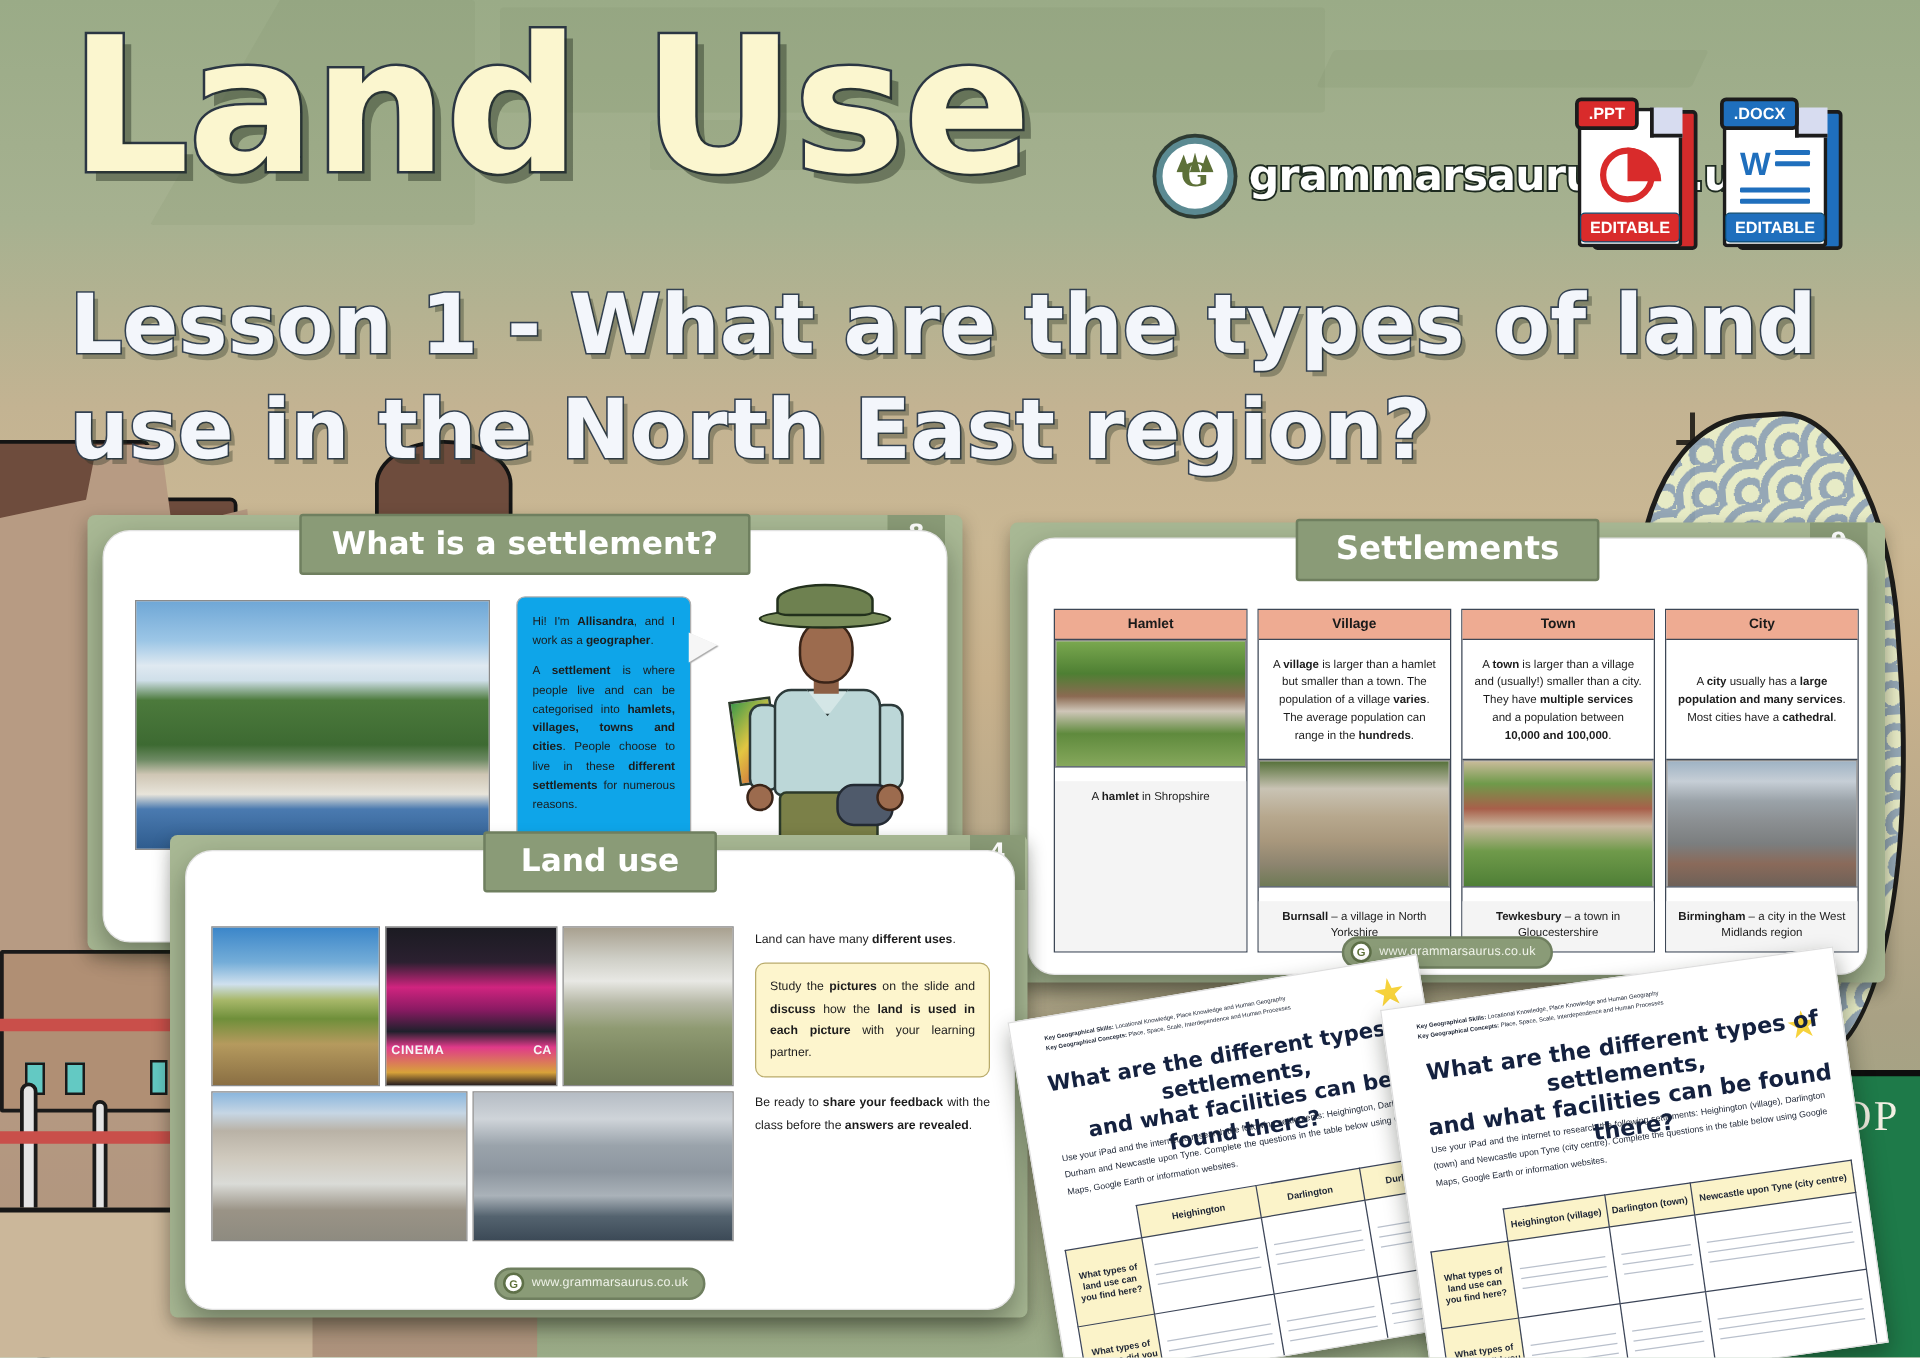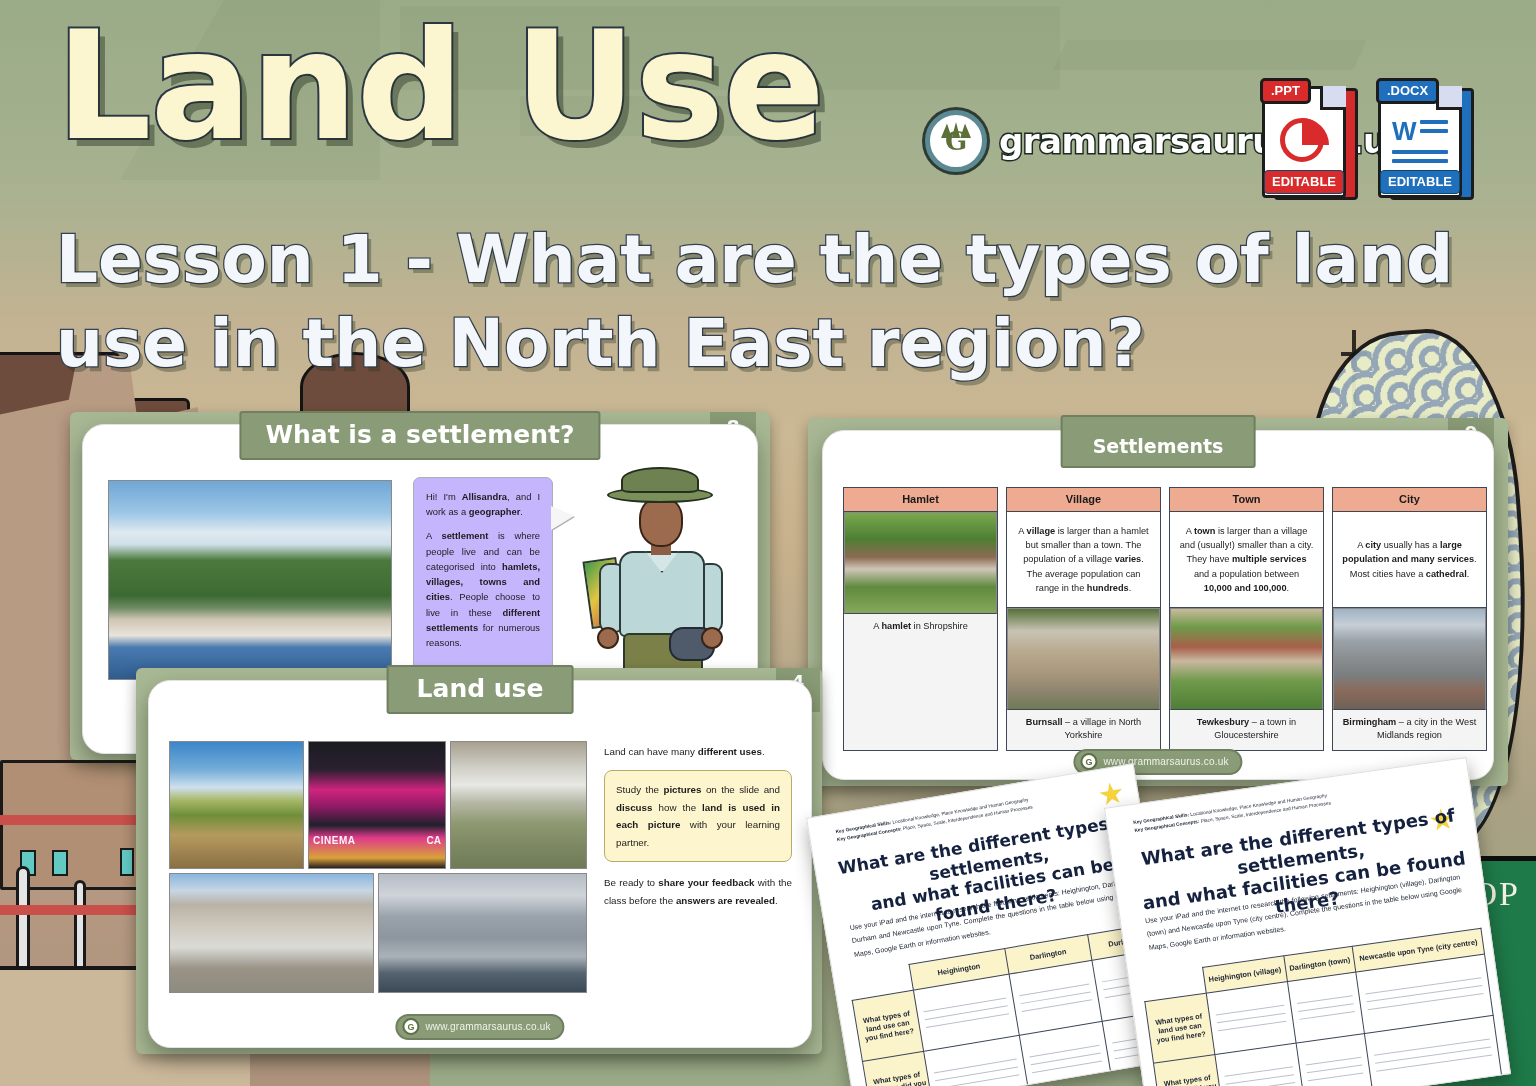--- a/index.html
+++ b/index.html
@@ -225,21 +225,21 @@
   
   #slide8 { left: 82px; top: 424px; width: 676px; height: 330px; }
   #slide8 .slide-title {
     top: -14px; padding: 7px 24px 9px; font-size: 25px; border-radius: 3px;
   }
   #s8-mat { left: 70px; top: 412px; width: 700px; height: 348px; }
   #s8-corner { left: 710px; top: 412px; width: 46px; height: 46px; font-size: 19px; padding-top: 4px; }
   .s8-photo { position: absolute; left: 25px; top: 55px; width: 284px; height: 200px; }
   .s8-bubble {
     position: absolute; left: 330px; top: 52px; width: 140px; min-height: 195px;
-    background: #c4b5fd; border: 1px solid #aeaeae; border-radius: 7px; padding: 11px 12px;
+    background: #0ea5e9; border: 1px solid #aeaeae; border-radius: 7px; padding: 11px 12px;
   }
   .s8-bubble .tail {
     position: absolute; right: -22px; top: 28px; width: 0; height: 0;
     border-top: 10px solid transparent; border-bottom: 14px solid transparent;
     border-left: 23px solid #f6f6f6;
     filter: drop-shadow(1px 1px 0 #aeaeae);
   }
   .s8-bubble p {
     font-family: "Liberation Sans", sans-serif; font-size: 9.4px; line-height: 1.62;
     color: #1c1c1c; text-align: justify; margin-bottom: 9px;
@@ -314,21 +314,21 @@
     color: #1c1c1c; text-align: justify;
   }
   .s4-text b { font-weight: 700; }
   .s4-callout {
     background: #fdf5cd; border: 1px solid #b9ab6b; border-radius: 8px;
     padding: 10px 11px; margin: 10px 0 12px;
   }
 
   
   #slide9 { left: 822px; top: 430px; width: 672px; height: 350px; }
-  #slide9 .slide-title { top: -16px; padding: 18px 30px 9px; font-size: 19px; border-radius: 3px; }
+  #slide9 .slide-title { top: -16px; padding: 7px 30px 9px; font-size: 26px; border-radius: 3px; }
   #s9-mat { left: 808px; top: 418px; width: 700px; height: 368px; }
   #s9-corner { left: 1448px; top: 418px; width: 46px; height: 46px; font-size: 19px; padding-top: 4px; }
   .s9-cards { position: absolute; left: 20px; top: 56px; display: flex; gap: 8px; }
   .s9-card { width: 155px; border: 1px solid #3d4756; background: #fff; display: flex; flex-direction: column; }
   .s9-card .head {
     background: #eeab92; border-bottom: 1px solid #3d4756; text-align: center;
     font-family: "Liberation Sans", sans-serif; font-weight: 700; font-size: 11px;
     color: #1a1a1a; padding: 5px 0 6px;
   }
   .s9-card .body {
@@ -336,21 +336,21 @@
     border-bottom: 1px solid #3d4756;
   }
   .s9-card .body p {
     font-family: "Liberation Sans", sans-serif; font-size: 9.2px; line-height: 1.55;
     text-align: center; color: #1c1c1c;
   }
   .s9-card .body b { font-weight: 700; }
   .s9-card .pic { height: 102px; border-bottom: 1px solid #3d4756; }
   .s9-card .cap {
     flex: 1; background: #f4f4f4; padding: 6px 6px 7px; text-align: center;
-    font-family: "Liberation Sans", sans-serif; font-size: 9.2px; line-height: 1.45; color: #1c1c1c;
+    font-family: "Liberation Sans", sans-serif; font-size: 9.2px; line-height: 1.45; color: #1c1c1c; margin-top: 11px;
   }
   .s9-card .cap b { font-weight: 700; }
 
   
   .worksheet {
     position: absolute; background: #ffffff;
     box-shadow: 0 8px 18px rgba(20,25,15,.4);
     border: 1px solid #dedede; overflow: hidden;
   }
   #ws-left { left: 806px; top: 818px; width: 332px; height: 300px; transform: rotate(-9.5deg); transform-origin: top left; }

